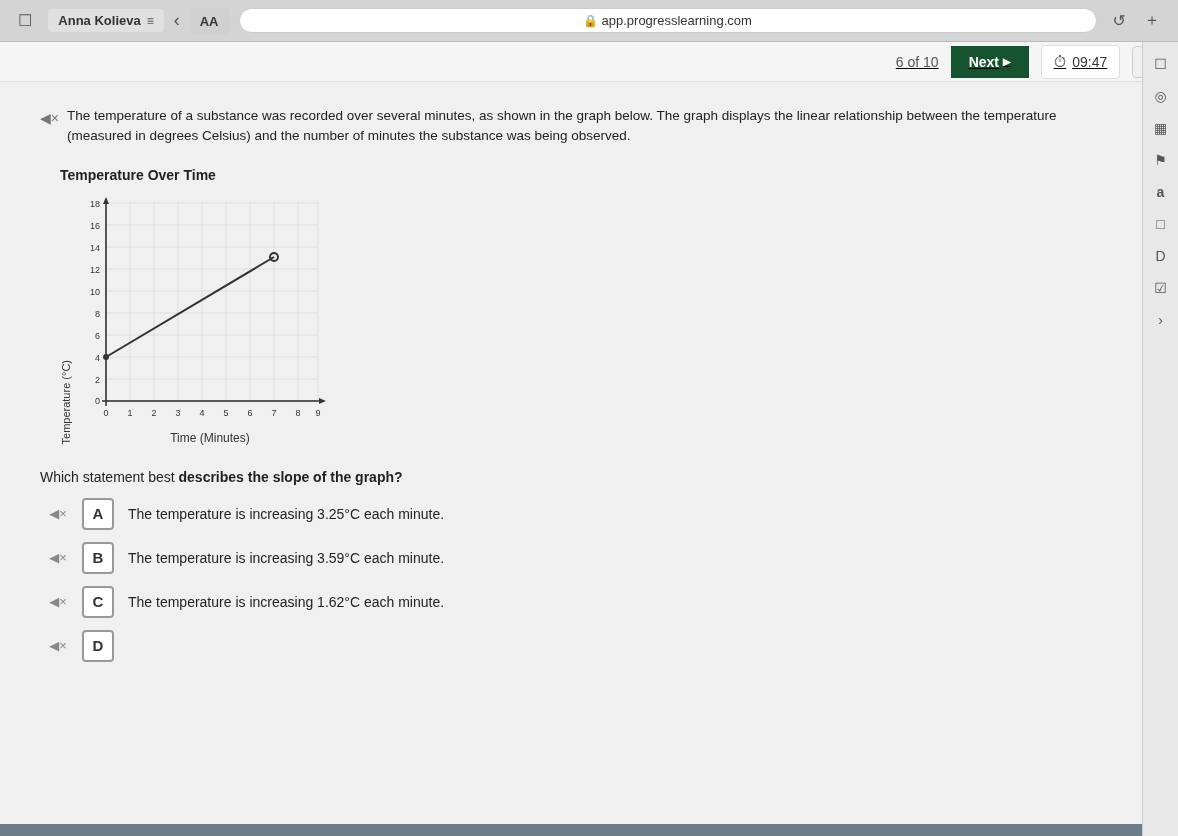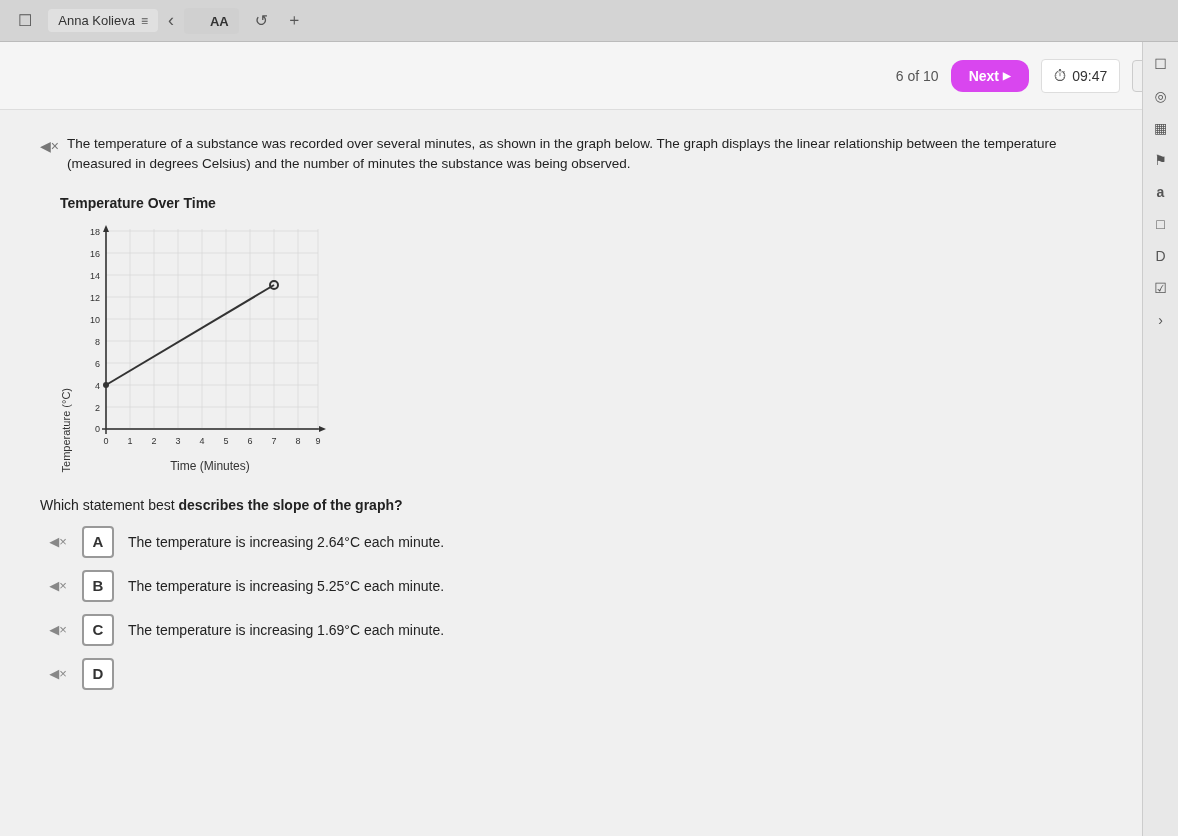--- a/index.html
+++ b/index.html
@@ -41,37 +41,38 @@
       font-size: 16px;
       color: #555;
       cursor: pointer;
       padding: 2px 6px;
     }
 
     
     .top-toolbar {
       background: #f5f5f5;
       border-bottom: 1px solid #ddd;
-      height: 68px;
+      height: 40px;
       display: flex;
       align-items: center;
       justify-content: flex-end;
       padding: 4px 16px;
       gap: 12px;
+      text-decoration: underline;
     }
     .page-counter {
       font-size: 14px;
       color: #555;
       font-weight: 500;
     }
     .next-btn {
-      background: #d946ef;
+      background: #14532d;
       color: white;
       border: none;
-      border-radius: 12px;
+      border-radius: 0;
       padding: 8px 18px;
       font-size: 14px;
       font-weight: 600;
       cursor: pointer;
       display: flex;
       align-items: center;
       gap: 4px;
     }
     .next-btn::after {
       content: '▶';
@@ -238,26 +239,30 @@
     }
   </style>
 </head>
 <body>
 
 <div class="browser-bar">
   <div class="browser-nav">
     <span>☐</span>
   </div>
   <div style="display:flex;align-items:center;gap:6px;background:#e0e0e0;padding:4px 10px;border-radius:4px;">
-    <span style="font-size:13px;font-weight:400;color:#333;">Anna Kolieva</span>
+    <span style="font-size:13px;font-weight:700;color:#333;">Anna Kolieva</span>
     <span style="font-size:12px;color:#555;">≡</span>
   </div>
   <span style="font-size:18px;color:#555;cursor:pointer;">‹</span>
   <div style="background:#d0d0d0;padding:4px 10px;border-radius:4px;">
-    <span style="font-size:13px;font-weight:600;color:#333;margin-left:16px;">AA</span>
+    <span style="font-size:13px;font-weight:600;color:#333;">AA</span>
+  </div>
+  <div class="browser-address">
+    <span style="font-size:12px;color:#777;">🔒 </span>
+    <span>app.progresslearning.com</span>
   </div>
   <div class="browser-nav">
     <span>↺</span>
     <span>＋</span>
   </div>
 </div>
 
 <div class="top-toolbar">
   <span class="page-counter">6 of 10</span>
   <button class="next-btn">Next</button>
@@ -363,31 +368,31 @@
   </div>
 
   <div class="question-label">
     <span>Which statement best </span><strong>describes the slope of the graph?</strong>
   </div>
 
   <div class="answer-choices">
     <div class="answer-row">
       <span class="answer-speaker">◀×</span>
       <div class="answer-letter">A</div>
-      <span class="answer-text">The temperature is increasing 2.64°C each minute.</span>
+      <span class="answer-text">The temperature is increasing 3.25°C each minute.</span>
     </div>
     <div class="answer-row">
       <span class="answer-speaker">◀×</span>
       <div class="answer-letter">B</div>
-      <span class="answer-text">The temperature is increasing 5.25°C each minute.</span>
+      <span class="answer-text">The temperature is increasing 3.59°C each minute.</span>
     </div>
     <div class="answer-row">
       <span class="answer-speaker">◀×</span>
       <div class="answer-letter">C</div>
-      <span class="answer-text">The temperature is increasing 1.69°C each minute.</span>
+      <span class="answer-text">The temperature is increasing 1.62°C each minute.</span>
     </div>
     <div class="answer-row">
       <span class="answer-speaker">◀×</span>
       <div class="answer-letter">D</div>
     </div>
   </div>
 
 </div>
 
 </body></html>

